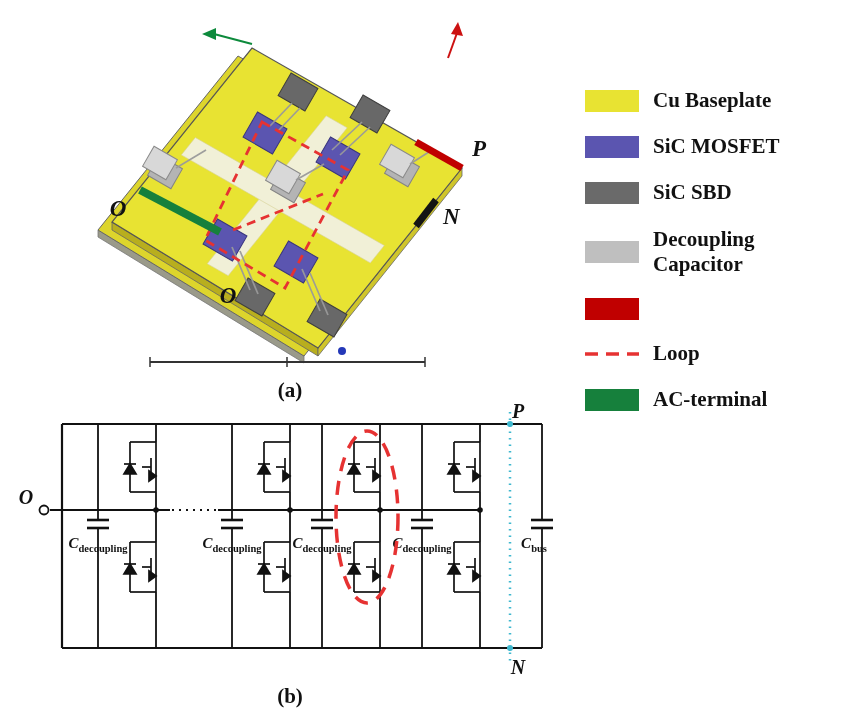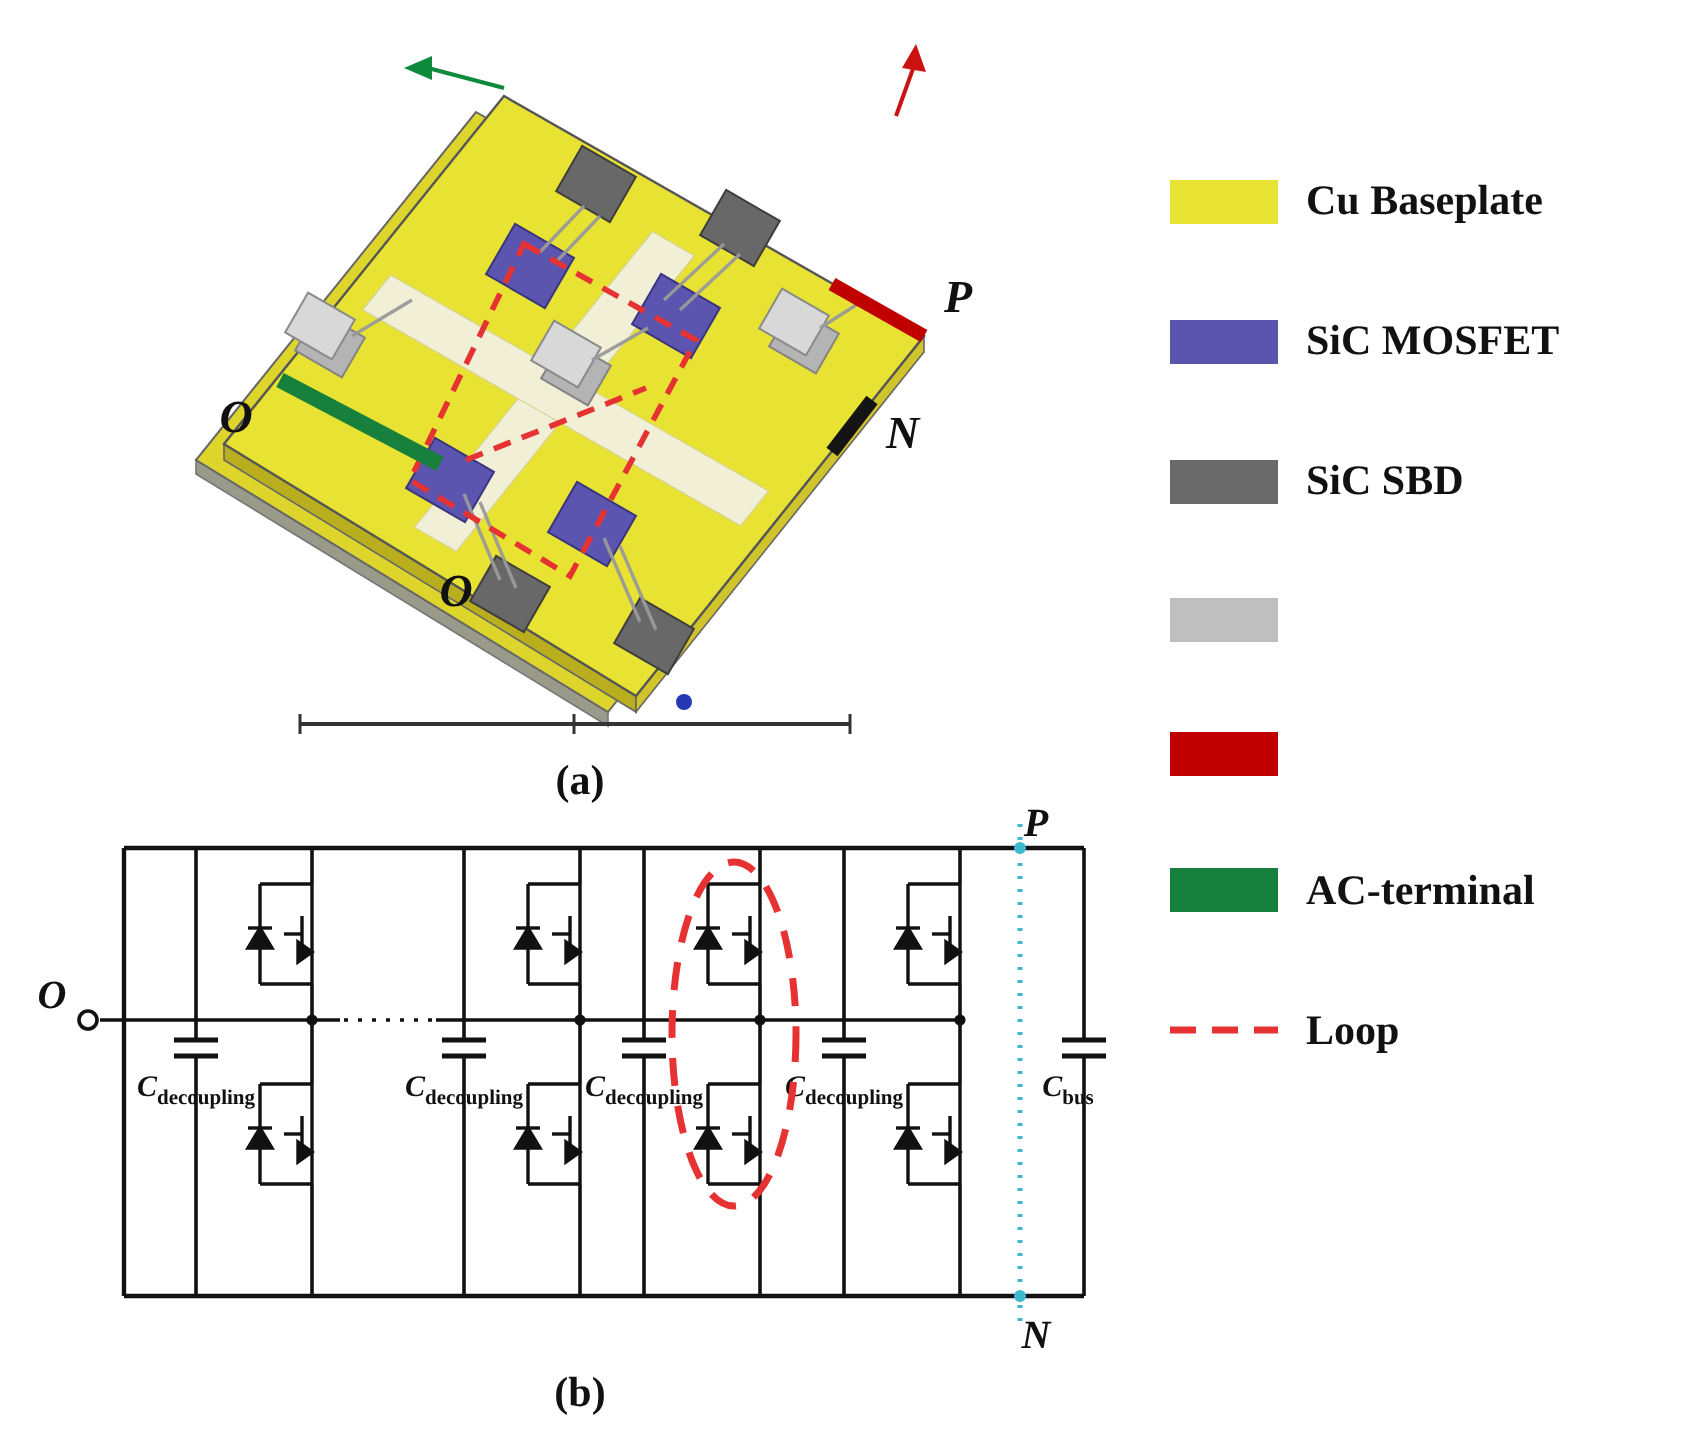--- a/index.html
+++ b/index.html
@@ -9,21 +9,21 @@
   }
   .panel-a { position:absolute; left:80px; top:0px; }
   .panel-b { position:absolute; left:10px; top:402px; }
   .caption {
     position:absolute; font-weight:bold; font-size:21px; text-align:center; color:#111;
   }
   .caption-a { left:80px; top:378px; width:420px; }
   .caption-b { left:10px; top:684px; width:560px; }
   .legend {
     position:absolute; left:585px; top:88px;
-    display:flex; flex-direction:column; gap:45px;
+    display:flex; flex-direction:column; gap:21px;
   }
   .legend-row { display:flex; align-items:center; }
   .swatch { width:54px; height:22px; flex:0 0 54px; margin-right:14px; }
   .swatch-dash { width:54px; height:22px; flex:0 0 54px; margin-right:14px; }
   .legend-label {
     font-weight:bold; font-size:21px; line-height:1.2; color:#111; width:176px;
   }
   svg text { font-family:"Liberation Serif","DejaVu Serif",serif; }
   .lbl { font-weight:bold; font-style:italic; font-size:23px; fill:#111; }
   .lblb { font-weight:bold; font-style:italic; font-size:20px; fill:#111; }
@@ -265,29 +265,30 @@
     <div class="legend-row">
       <div class="swatch" style="background-color: rgb(91, 85, 176);"></div>
       <div class="legend-label">SiC MOSFET</div>
     </div>
     <div class="legend-row">
       <div class="swatch" style="background-color: rgb(106, 106, 106);"></div>
       <div class="legend-label">SiC SBD</div>
     </div>
     <div class="legend-row">
       <div class="swatch" style="background-color: rgb(191, 191, 191);"></div>
+      <div class="legend-label">Decoupling Capacitor</div>
     </div>
     <div class="legend-row">
       <div class="swatch" style="background-color: rgb(192, 0, 0);"></div>
-    </div>
-    <div class="legend-row">
-      <div class="swatch" style="background-color: rgb(22, 128, 60);"></div>
-      <div class="legend-label">AC-terminal</div>
     </div>
     <div class="legend-row">
       <svg class="swatch-dash" width="54" height="22" viewBox="0 0 54 22">
         <line x1="0" y1="11" x2="54" y2="11" stroke-width="3.5" stroke-dasharray="13 8" style="stroke: rgb(230, 50, 50);"></line>
       </svg>
       <div class="legend-label">Loop</div>
     </div>
+    <div class="legend-row">
+      <div class="swatch" style="background-color: rgb(22, 128, 60);"></div>
+      <div class="legend-label">AC-terminal</div>
+    </div>
   </div>
 
 </div>
 
 </body></html>

